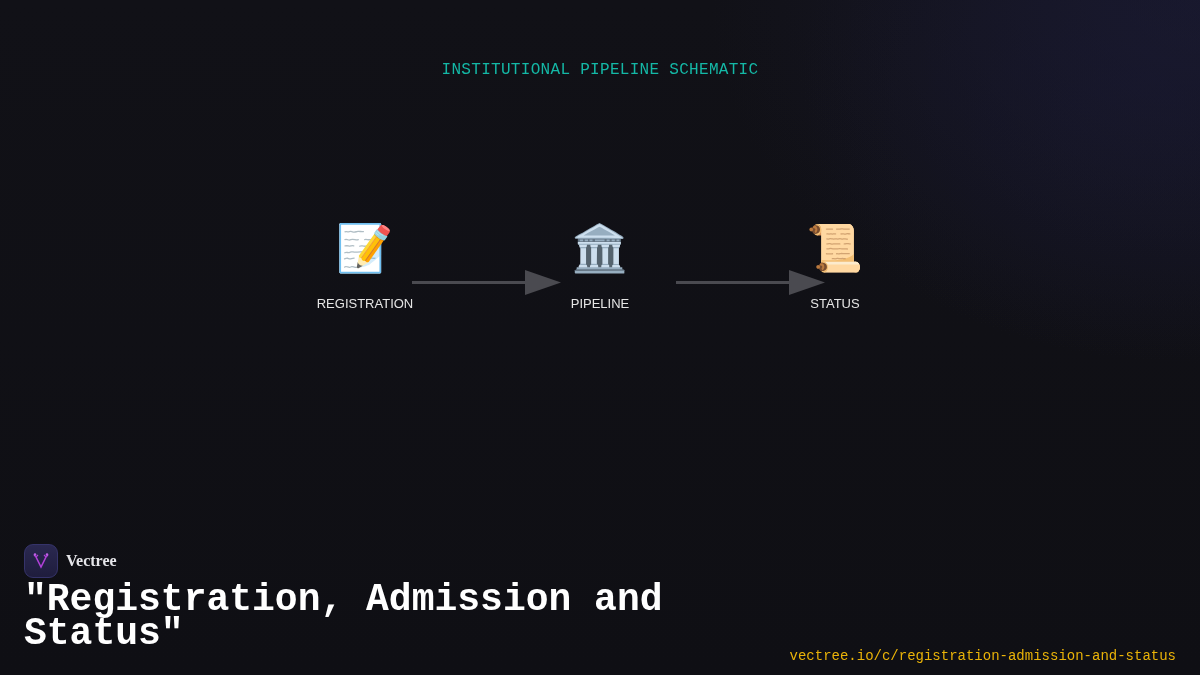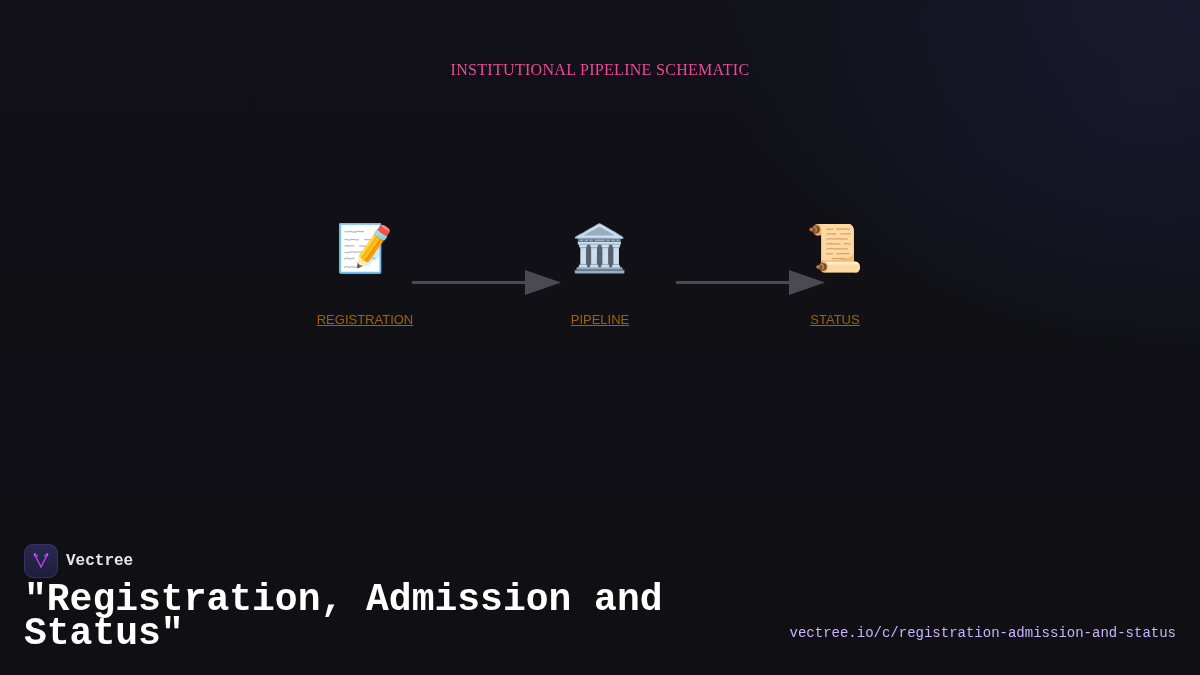--- a/index.html
+++ b/index.html
@@ -13,51 +13,50 @@
     background:
       radial-gradient(ellipse 700px 520px at 1200px 0px, rgba(30,30,60,0.55), rgba(16,16,23,0) 70%),
       linear-gradient(180deg, #111117 0%, #0f0f14 100%);
   }
   .bg-glow2 {
     position:absolute; inset:0;
     background: radial-gradient(ellipse 500px 400px at 1150px 80px, rgba(25,25,50,0.5), rgba(0,0,0,0) 70%);
   }
   .subtitle {
     position:absolute; top:61px; left:0; width:1200px; text-align:center;
-    font-family: Liberation Serif, serif; font-size:16px; color:#ec4899;
+    font-family: Liberation Mono, monospace; font-size:16px; color:#14b8a6;
     letter-spacing:0.3px;
   }
   .node { position:absolute; text-align:center; }
   .node .icon { font-size:46px; line-height:56px; display:block; }
   .node .label {
-    display:block; margin-top:36px; font-size:13px; color:#a16207;
+    display:block; margin-top:20px; font-size:13px; color:#e5e5e5;
     font-family:"Liberation Sans", sans-serif;
-    text-decoration:underline;
   }
   .arrow { position:absolute; }
   .brand {
     position:absolute; left:24px; top:544px; display:flex; align-items:center; gap:8px;
   }
   .logo {
     width:34px; height:34px; border-radius:9px;
     background: linear-gradient(180deg,#2a2850,#1f1d3d);
     border:1px solid #35336a; box-sizing:border-box;
     display:flex; align-items:center; justify-content:center;
   }
   .brand-name {
-    font-family:Liberation Mono, monospace; font-weight:bold; font-size:16px; color:#e6e6ea;
+    font-family:Liberation Serif, serif; font-weight:bold; font-size:16px; color:#e6e6ea;
   }
   .title {
     position:absolute; left:24px; top:583px; width:700px;
     font-family:"Liberation Mono", monospace; font-weight:bold; font-size:38px;
     line-height:34px; color:#ffffff; margin:0;
   }
   .url {
-    position:absolute; right:24px; top:625px;
-    font-family:"Liberation Mono", monospace; font-size:14px; color:#c4b5fd;text-align:right;
+    position:absolute; right:24px; top:648px;
+    font-family:"Liberation Mono", monospace; font-size:14px; color:#eab308;text-align:right;
   }
 </style>
 </head>
 <body>
 
 <div class="bg-glow"></div>
 <div class="bg-glow2"></div>
 
 <div class="subtitle">INSTITUTIONAL PIPELINE SCHEMATIC</div>
 

